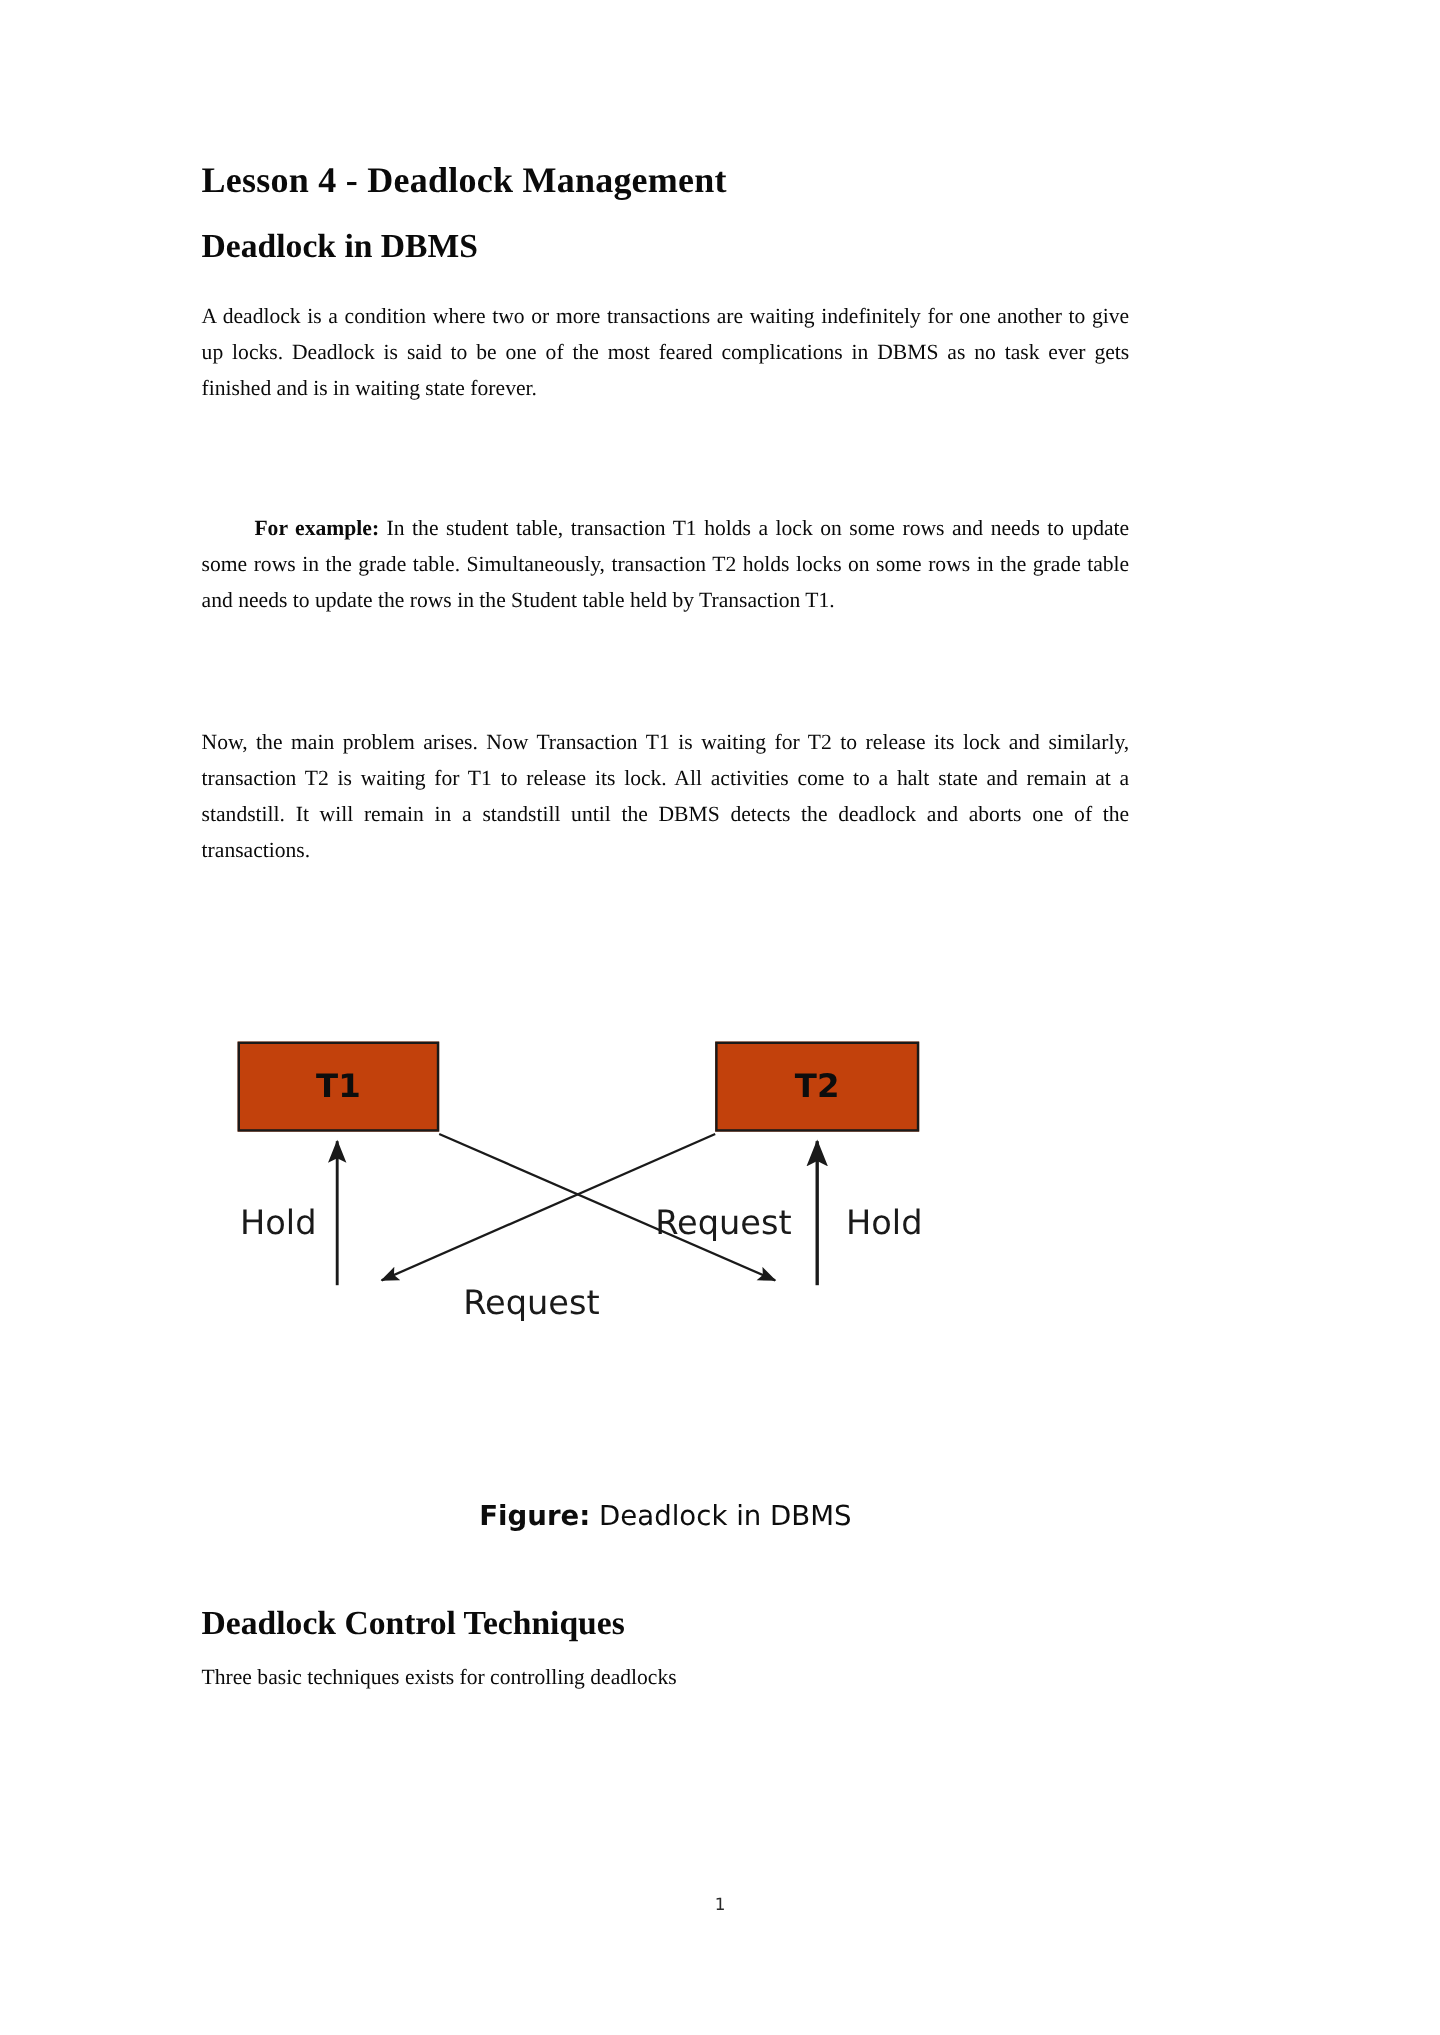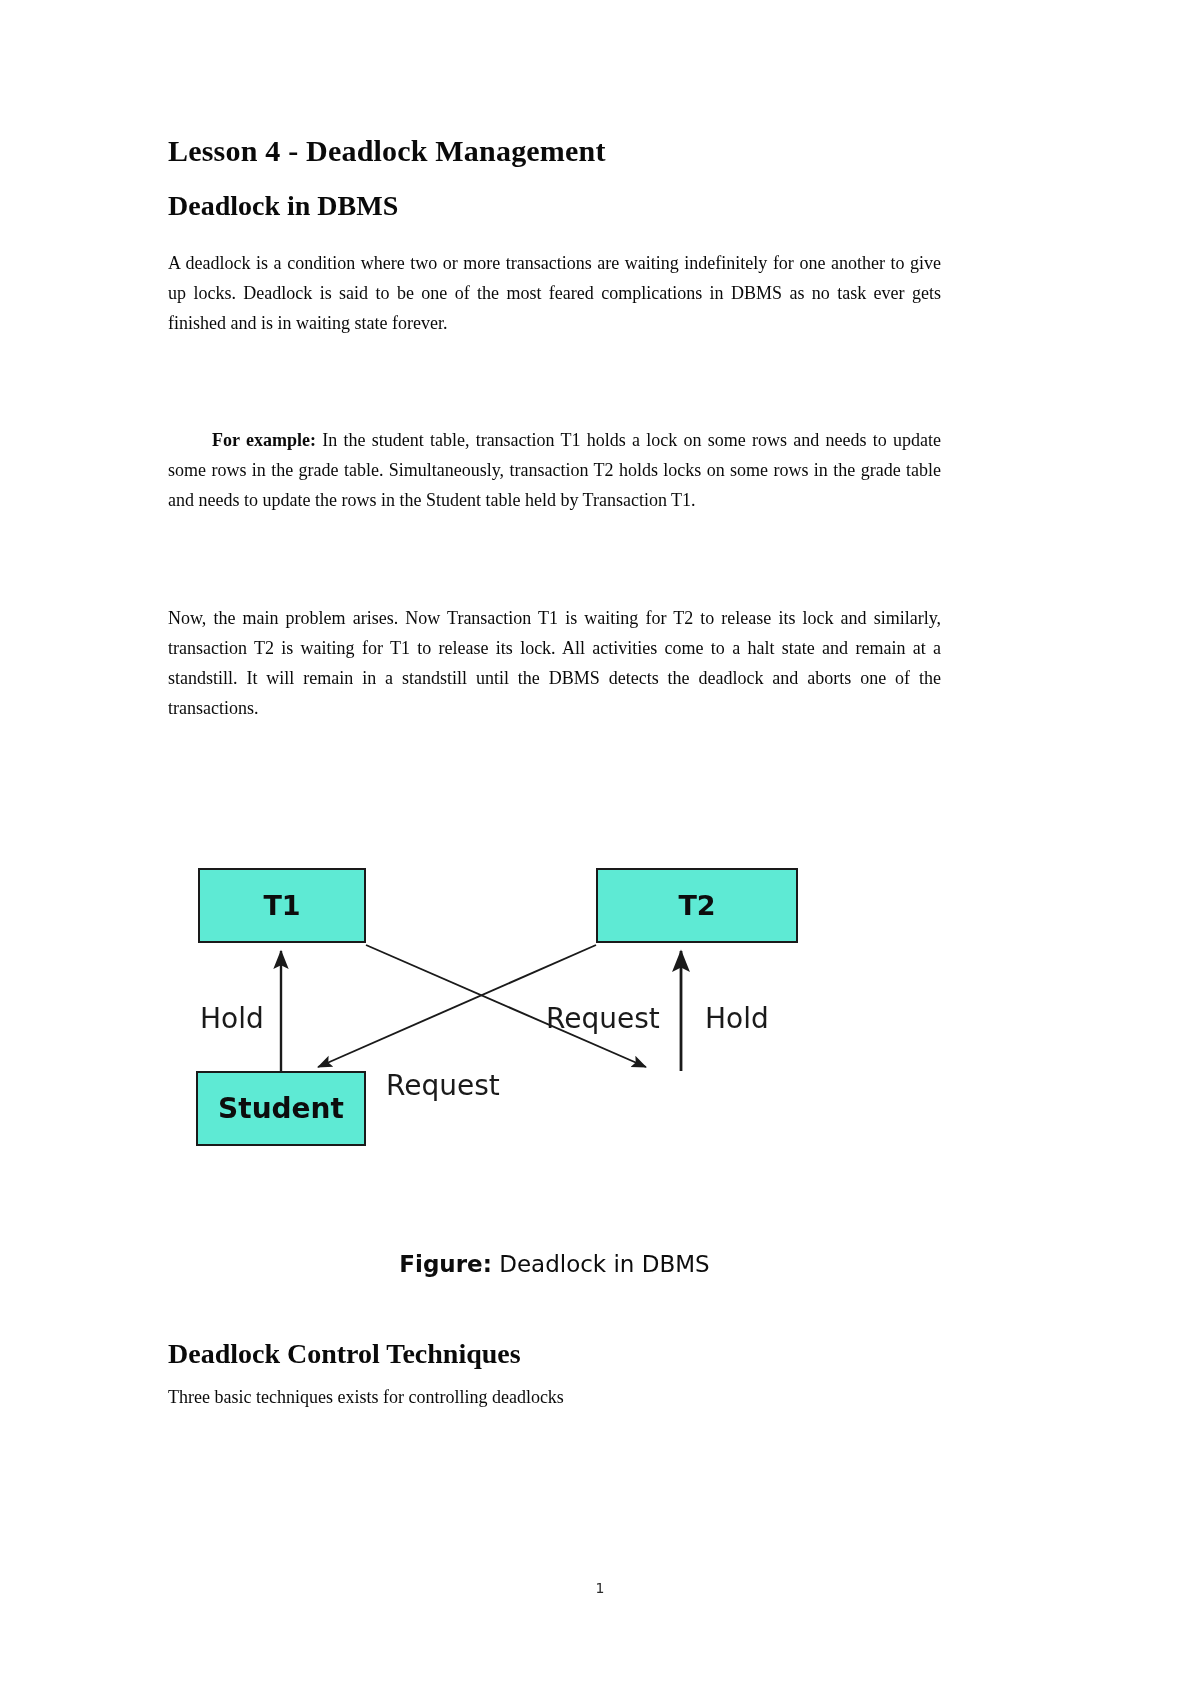--- a/index.html
+++ b/index.html
@@ -92,41 +92,41 @@
     position: absolute;
     left: 0;
     top: 0;
     width: 620px;
     height: 300px;
   }
 
   .node-box {
     position: absolute;
     border: 2px solid #1a1a1a;
-    background: #5eead4;
+    background: #c2410c;
     box-sizing: border-box;
     display: flex;
     align-items: center;
     justify-content: center;
     font-family: "DejaVu Sans", "Liberation Sans", sans-serif;
     font-weight: bold;
     color: #0d0d0d;
   }
 
   .node-t1 {
     left: 30px;
     top: 13px;
     width: 168px;
     height: 75px;
     font-size: 27px;
   }
   .node-t2 {
     left: 428px;
     top: 13px;
-    width: 202px;
+    width: 170px;
     height: 75px;
     font-size: 27px;
   }
   .node-student {
     left: 28px;
     top: 216px;
     width: 170px;
     height: 75px;
     font-size: 28px;
   }
@@ -228,23 +228,20 @@
       </svg>
 
       <div class="node-box node-t1">
         <span>T1</span>
       </div>
 
       <div class="node-box node-t2">
         <span>T2</span>
       </div>
 
-      <div class="node-box node-student">
-        <span>Student</span>
-      </div>
 
 
       <span class="edge-label label-hold-left">Hold</span>
 
       <span class="edge-label label-request-mid">Request</span>
 
       <span class="edge-label label-hold-right">Hold</span>
 
       <span class="edge-label label-request-low">Request</span>
 

